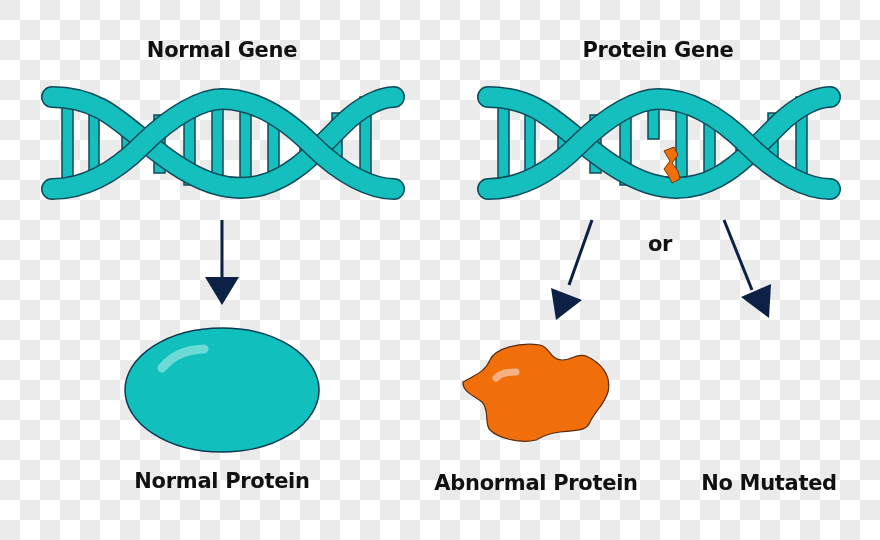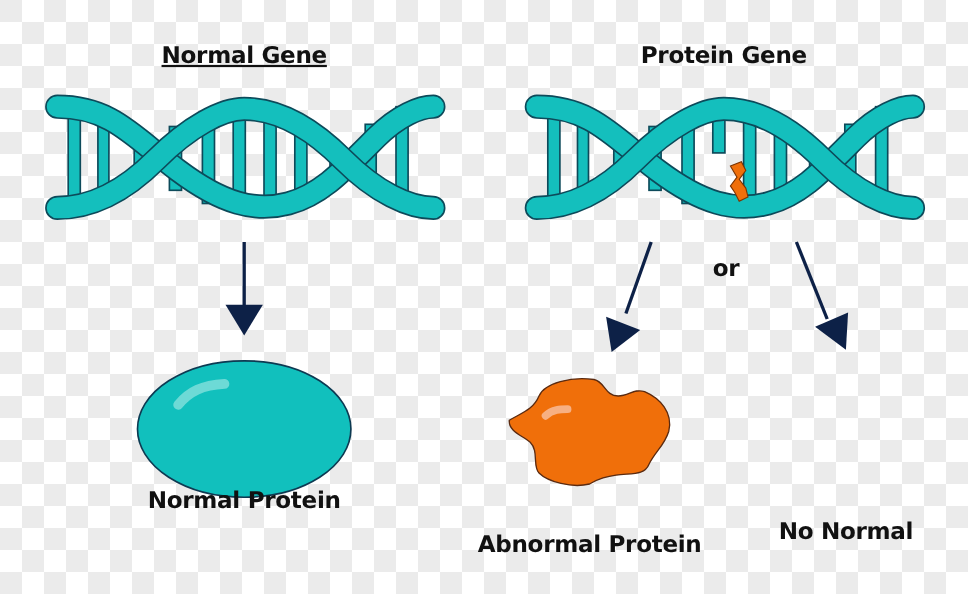--- a/index.html
+++ b/index.html
@@ -98,18 +98,18 @@
     <ellipse cx="222" cy="390" rx="97" ry="62" fill="#11c0bd" stroke="#0d3a52" stroke-width="1.5"></ellipse>
     <path d="M162,368 C172,356 184,350 204,349" fill="none" stroke="#6ddad6" stroke-width="9" stroke-linecap="round"></path>
   </g>
 
   <g>
     <path d="M463,382 C475,375 485,372 490,360 C495,348 520,342 540,345 C550,347 550,360 562,360 C572,360 576,353 586,356 C600,362 612,375 608,392 C604,405 596,410 590,422 C586,432 575,430 560,432 C545,434 540,438 536,440 C520,444 498,438 490,430 C484,424 490,410 482,402 C475,396 462,392 463,382 Z" fill="#f06f0a" stroke="#5a2a10" stroke-width="1.2"></path>
     <path d="M496,378 C502,372 510,372 516,372" fill="none" stroke="#f7b083" stroke-width="7" stroke-linecap="round"></path>
   </g>
 </svg>
 
-<div class="label" style="left:222px; top:38px;text-decoration:underline;">Normal Gene</div>
+<div class="label" style="left:222px; top:38px;">Normal Gene</div>
 <div class="label" style="left:658px; top:38px;">Protein Gene</div>
 <div class="label" style="left:660px; top:232px;">or</div>
-<div class="label" style="left:222px; top:443px;">Normal Protein</div>
-<div class="label" style="left:536px; top:471px;margin-top:12px;">Abnormal Protein</div>
-<div class="label" style="left:769px; top:471px;">No Normal</div>
+<div class="label" style="left:222px; top:469px;">Normal Protein</div>
+<div class="label" style="left:536px; top:471px;">Abnormal Protein</div>
+<div class="label" style="left:769px; top:471px;">No Mutated</div>
 
 </body></html>

